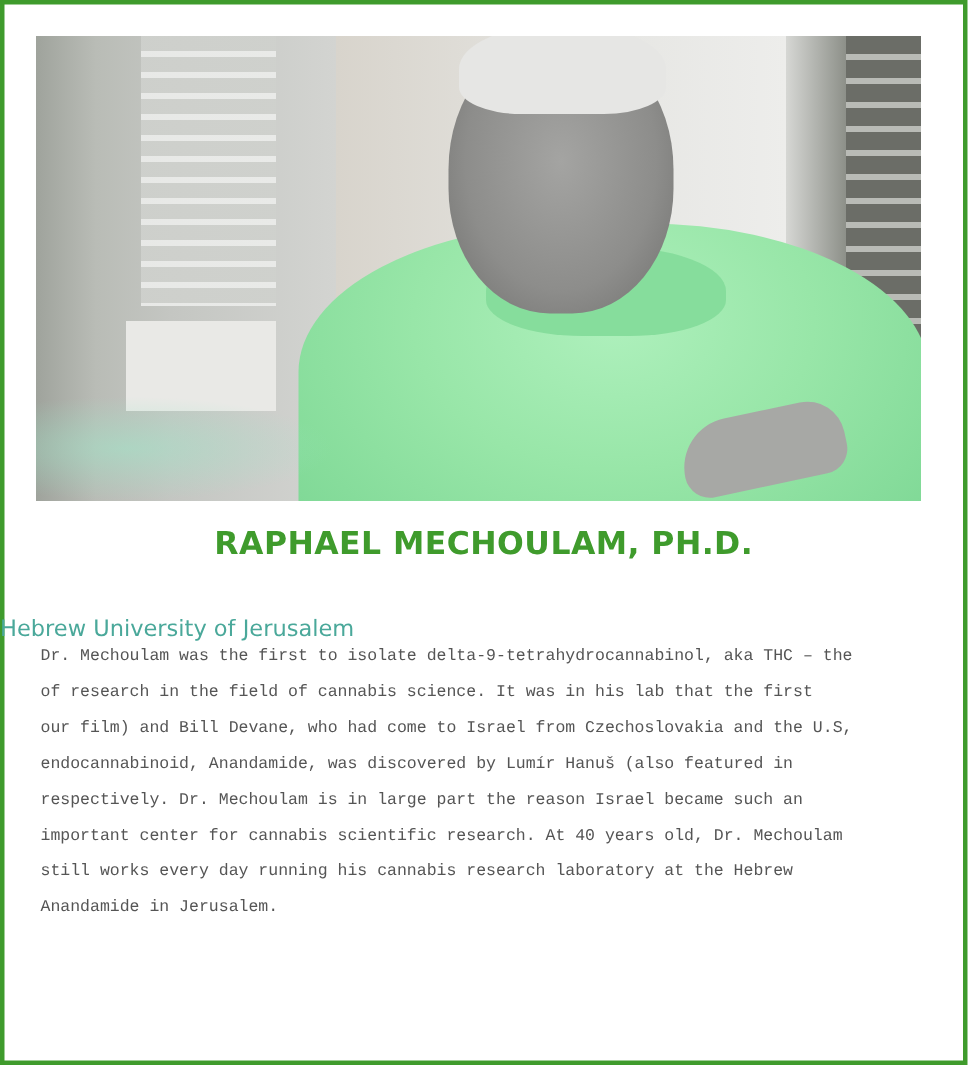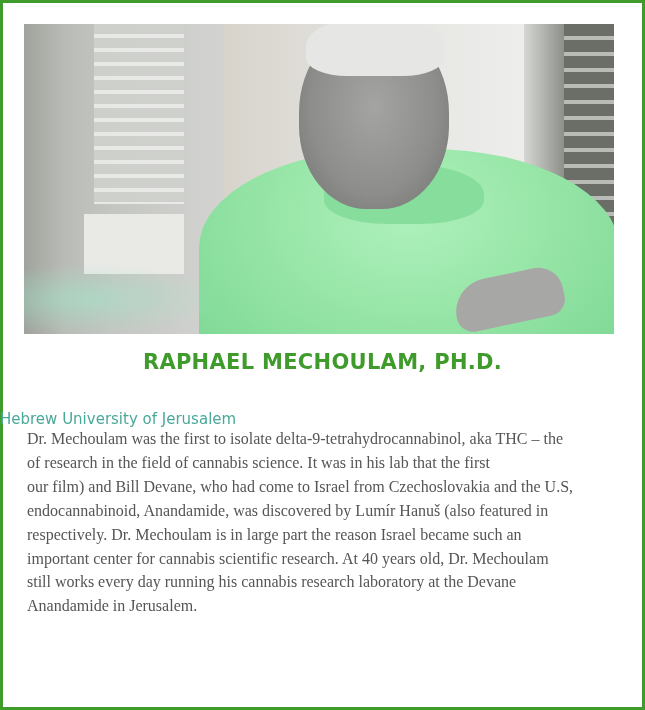--- a/index.html
+++ b/index.html
@@ -41,21 +41,21 @@
     position: absolute; left: 0; top: 350px; width: 645px; text-align: center;
     font-family: "DejaVu Sans", sans-serif; font-weight: bold; font-size: 21px;
     color: #3f9b2c; letter-spacing: 0.3px;
   }
   .subtitle {
     position: absolute; left: 0; top: 383px; width: 576px; 
     font-family: "DejaVu Sans", sans-serif; font-size: 15px; color: #4aa89a; margin-top: 27px;
   }
   .bio {
     position: absolute; left: 27px; top: 427px; width: 600px;
-    font-family: Liberation Serif, serif; font-size: 16px; line-height: 23.9px;
+    font-family: Liberation Mono, monospace; font-size: 11px; line-height: 23.9px;
     color: #555555;
   }
   .bio span { display: block; white-space: nowrap; }
 </style>
 </head>
 <body>
 
 <div class="card">
 </div>
 
@@ -77,15 +77,15 @@
 <div class="title">RAPHAEL MECHOULAM, PH.D.</div>
 <div class="subtitle">Hebrew University of Jerusalem</div>
 
 <div class="bio">
   <span>Dr. Mechoulam was the first to isolate delta-9-tetrahydrocannabinol, aka THC – the</span>
   <span>of research in the field of cannabis science. It was in his lab that the first</span>
   <span>our film) and Bill Devane, who had come to Israel from Czechoslovakia and the U.S,</span>
   <span>endocannabinoid, Anandamide, was discovered by Lumír Hanuš (also featured in</span>
   <span>respectively. Dr. Mechoulam is in large part the reason Israel became such an</span>
   <span>important center for cannabis scientific research. At 40 years old, Dr. Mechoulam</span>
-  <span>still works every day running his cannabis research laboratory at the Devane</span>
+  <span>still works every day running his cannabis research laboratory at the Hebrew</span>
   <span>Anandamide in Jerusalem.</span>
 </div>
 
 </body></html>

